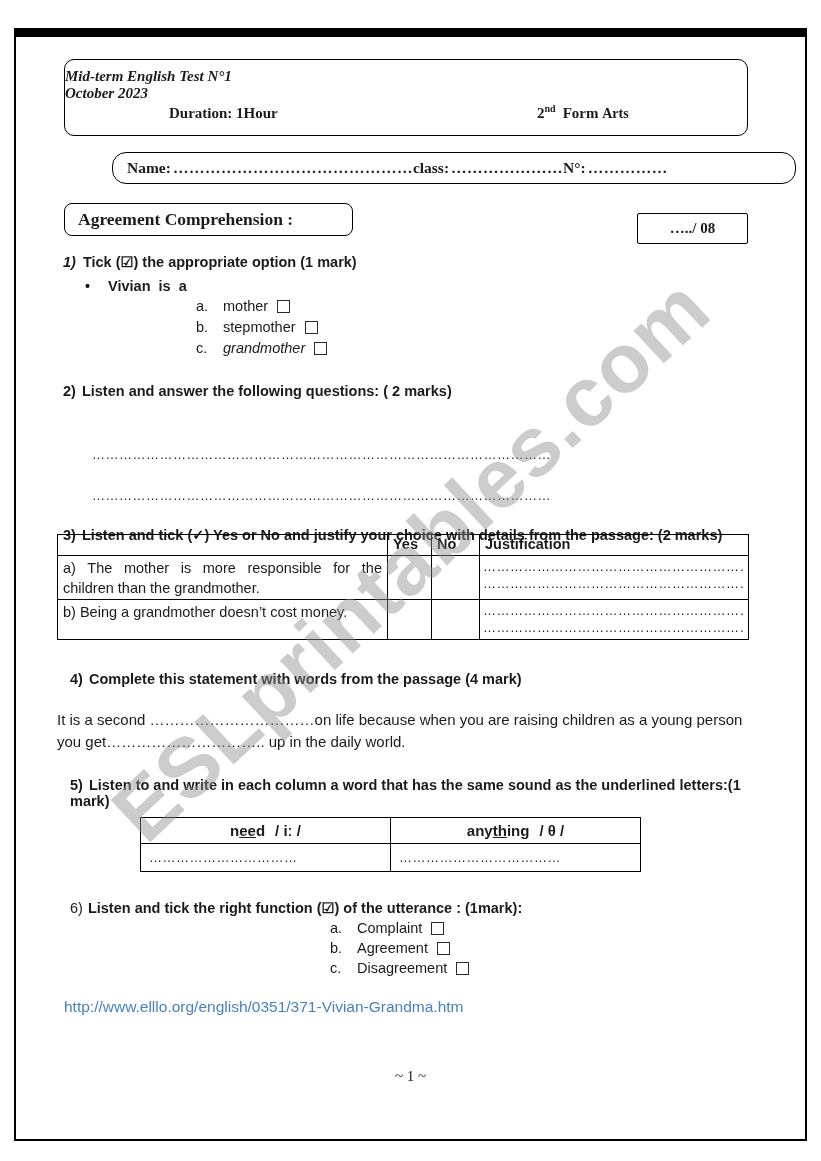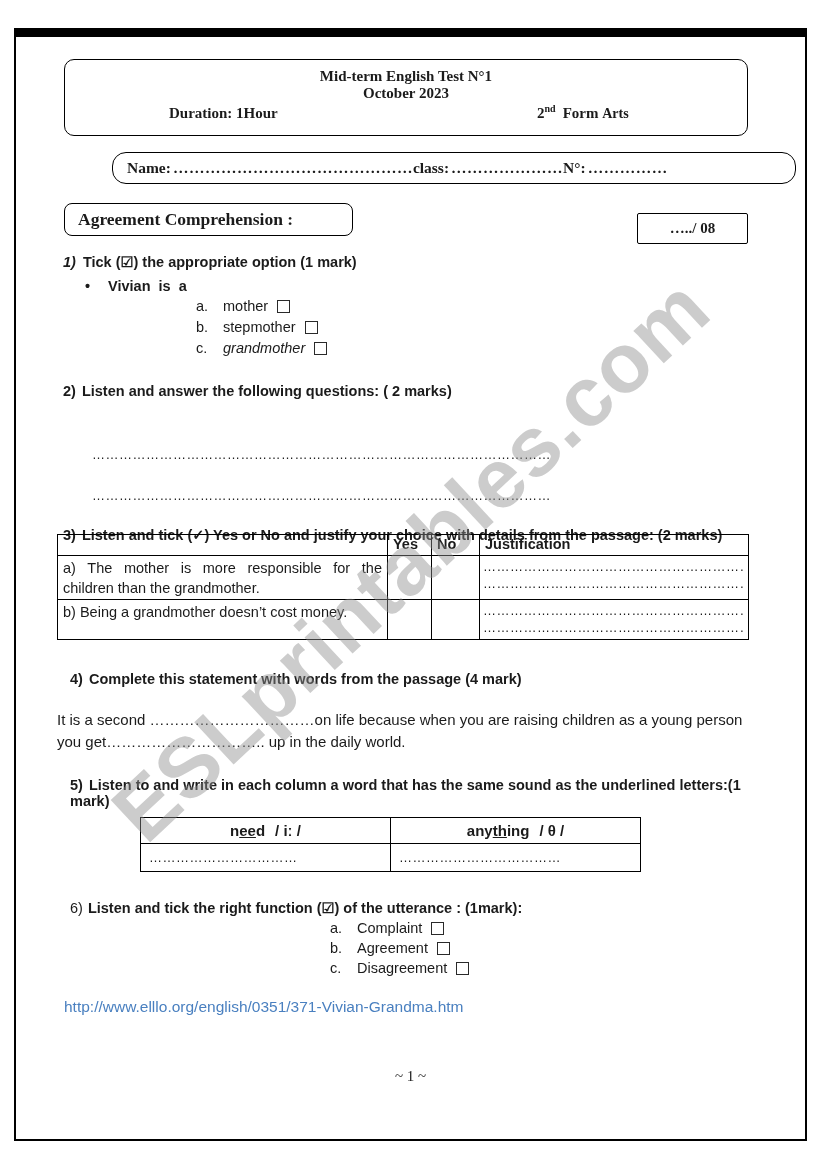--- a/index.html
+++ b/index.html
@@ -11,21 +11,21 @@
   .frame {
     position:absolute; left:14px; top:28px; width:793px; height:1113px;
     border:2.5px solid #000; border-top:9px solid #000;
   }
   
   .header-box {
     position:absolute; left:64px; top:59px; width:684px; height:77px;
     border:1.5px solid #000; border-radius:10px;
     font-family:"Liberation Serif", serif; font-size:15px; padding-top:8px;
   }
-  .h-center { text-align:center; }
+  .h-center { text-align:left;font-style:italic; }
   .h-bold { font-weight:bold; }
   .h-row { position:relative; height:22px; }
   .h-duration { position:absolute; left:104px; top:3px; font-weight:bold; }
   .h-form { position:absolute; left:472px; top:1px; font-weight:bold; }
   .h-form sup { font-size:10px; }
   .h-form-word { margin-left:7px; }
   .h-form-stream { font-size:14px;margin-top:10px; }
   
   .name-box {
     position:absolute; left:64px; top:152px; width:684px; height:32px;

